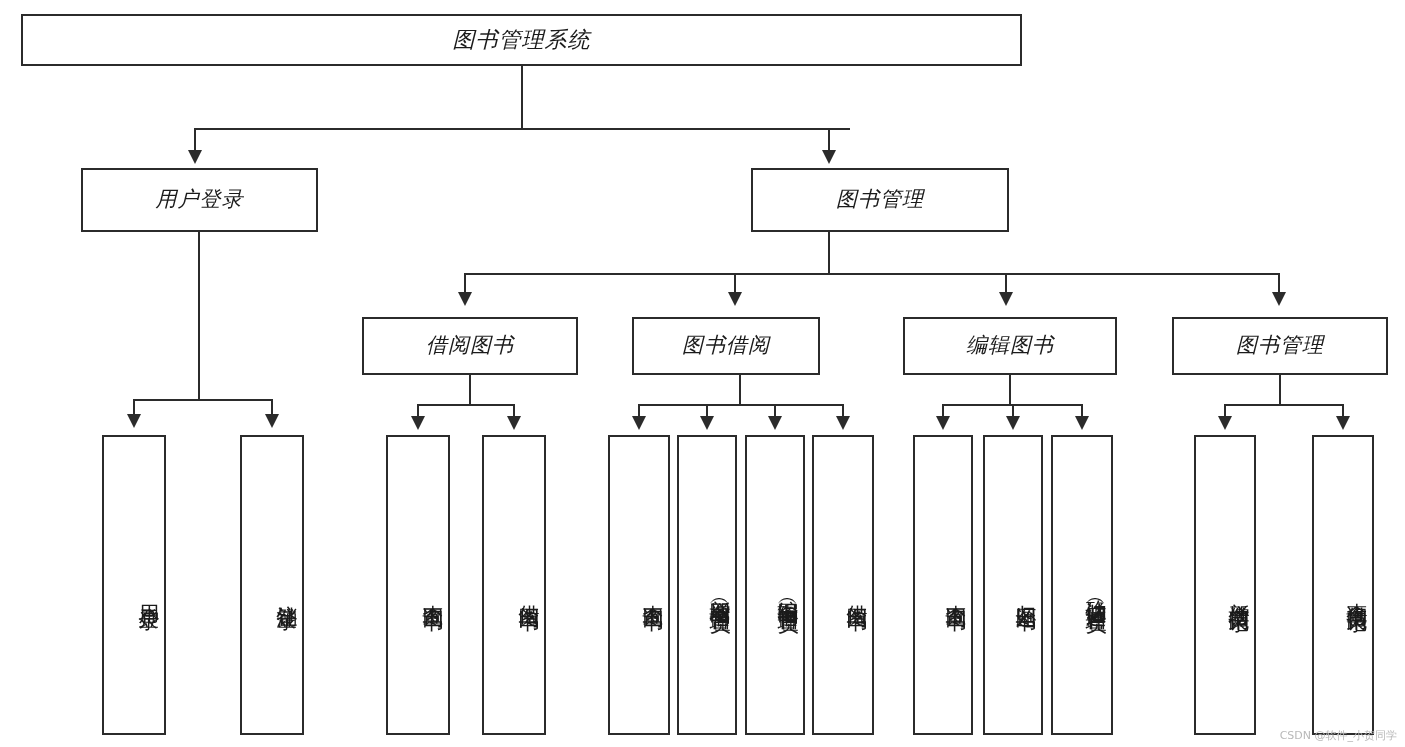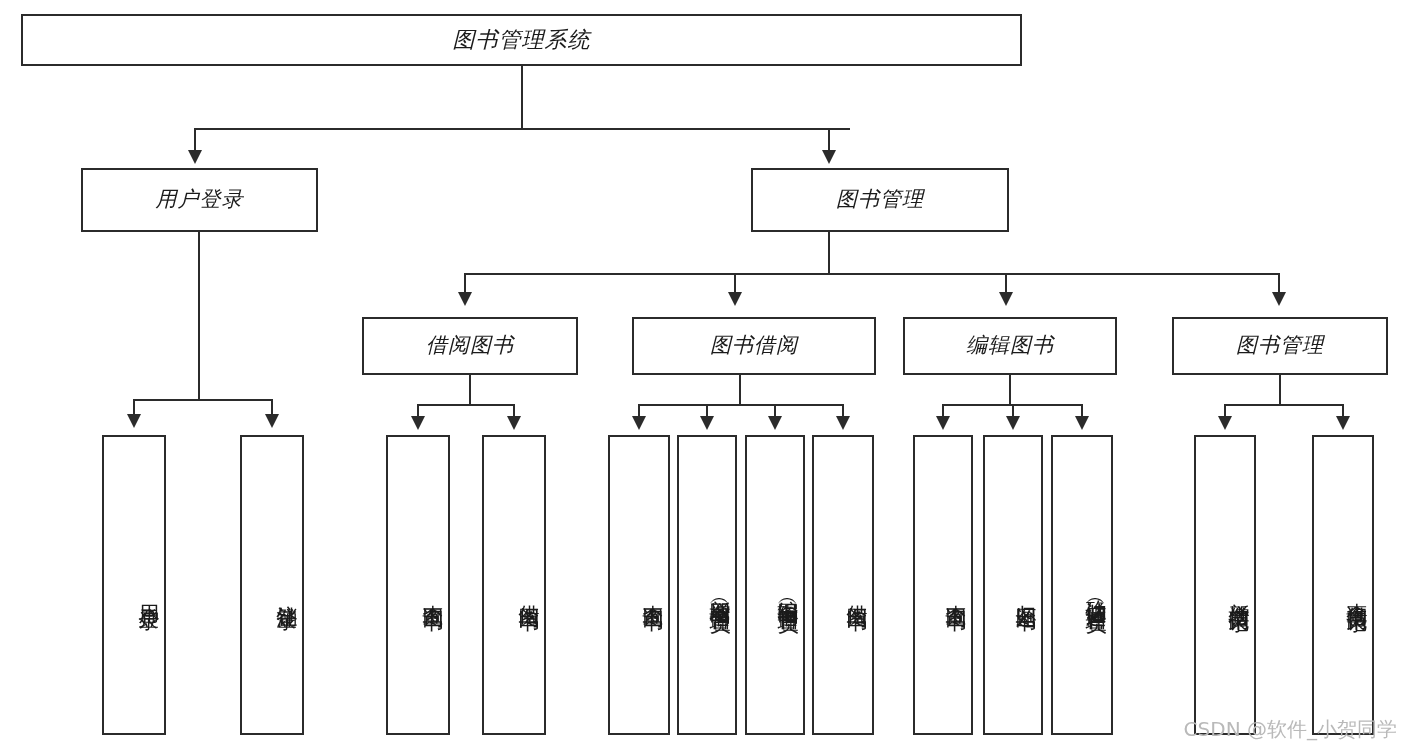--- a/index.html
+++ b/index.html
@@ -61,21 +61,21 @@
     width: 0;
     height: 0;
     border-left: 7px solid transparent;
     border-right: 7px solid transparent;
     border-top: 14px solid #2b2b2b;
   }
   #watermark {
     position: absolute;
     right: 8px;
     bottom: 4px;
-    font-size: 20px;
+    font-size: 11px;
     color: #b9b9b9;
     white-space: nowrap;
     font-family: "DejaVu Sans", "Liberation Sans", sans-serif;
   }
 </style>
 </head>
 <body>
 
 <div id="canvas">
 
@@ -111,21 +111,21 @@
   <div class="edge v" style="left:734px; top:273px; height:22px;"></div>
   <div class="arrow" style="left:728px; top:292px;"></div>
   <div class="edge v" style="left:1005px; top:273px; height:22px;"></div>
   <div class="arrow" style="left:999px; top:292px;"></div>
   <div class="edge v" style="left:1278px; top:273px; height:22px;"></div>
   <div class="arrow" style="left:1272px; top:292px;"></div>
 
   <div class="node horiz" style="left:362px; top:317px; width:216px; height:58px;">
     <span>借阅图书</span>
   </div>
-  <div class="node horiz" style="left:632px; top:317px; width:244px; height:58px;">
+  <div class="node horiz" style="left:632px; top:317px; width:188px; height:58px;">
     <span>图书借阅</span>
   </div>
   <div class="node horiz" style="left:903px; top:317px; width:214px; height:58px;">
     <span>编辑图书</span>
   </div>
   <div class="node horiz" style="left:1172px; top:317px; width:216px; height:58px;">
     <span>图书管理</span>
   </div>
 
   <div class="edge v" style="left:469px; top:375px; height:30px;"></div>

